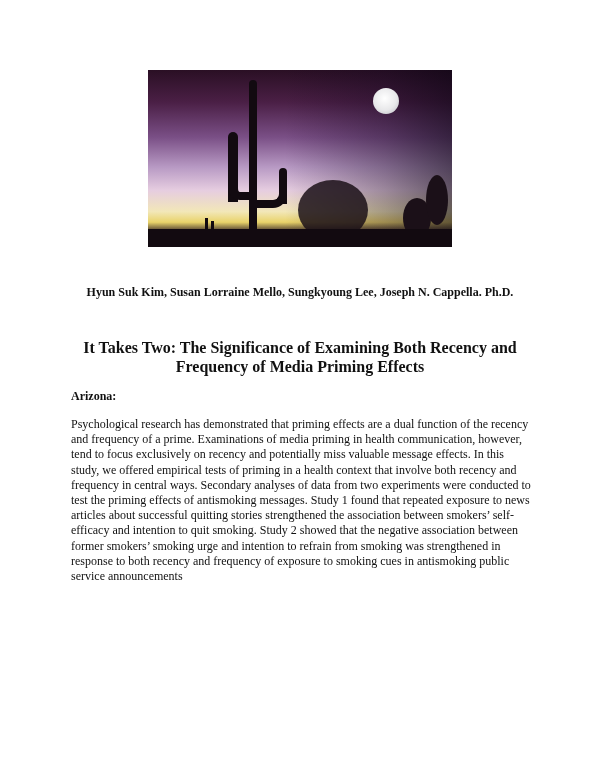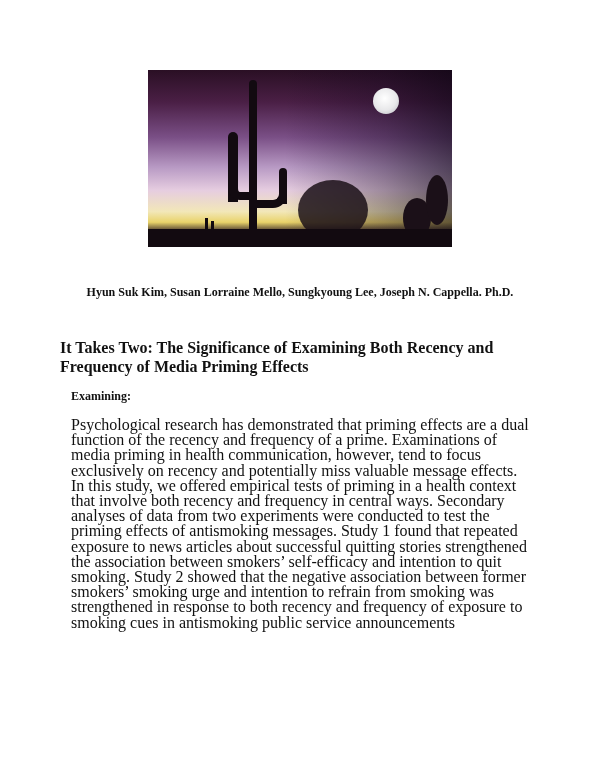--- a/index.html
+++ b/index.html
@@ -13,23 +13,23 @@
   .banner-text { position: absolute; left: 105px; top: 72px; font-family: "DejaVu Serif", serif; font-weight: bold; font-size: 12.5px; line-height: 20px; color: #1a0f1c; }
   .ground { position: absolute; left: 0; bottom: 0; width: 100%; height: 18px; background: #120a10; }
   .cactus-trunk { position: absolute; left: 101px; top: 10px; width: 8px; height: 160px; background: #120a10; border-radius: 4px 4px 0 0; }
   .cactus-arm-l { position: absolute; left: 80px; top: 62px; width: 10px; height: 70px; background: #120a10; border-radius: 5px 5px 0 0; }
   .cactus-arm-l-base { position: absolute; left: 80px; top: 118px; width: 26px; height: 12px; border-bottom: 8px solid #120a10; border-left: 10px solid #120a10; border-radius: 0 0 0 14px; box-sizing: border-box; }
   .cactus-arm-r { position: absolute; left: 131px; top: 98px; width: 8px; height: 36px; background: #120a10; border-radius: 4px 4px 0 0; }
   .cactus-arm-r-base { position: absolute; left: 105px; top: 118px; width: 34px; height: 20px; border-bottom: 8px solid #120a10; border-right: 8px solid #120a10; border-radius: 0 0 14px 0; box-sizing: border-box; }
   .tree { position: absolute; border-radius: 50%; background: #1b1018; }
   .small-cactus { position: absolute; width: 3px; background: #120a10; }
   .authors { position: absolute; left: 60px; top: 283px; width: 480px; text-align: center; font-weight: bold; font-size: 12px; line-height: 19px; }
-  .title { position: absolute; left: 60px; top: 338px; width: 480px; font-weight: bold; font-size: 16px; line-height: 19px; }
+  .title { position: absolute; left: 60px; top: 338px; width: 480px; text-align: center; font-weight: bold; font-size: 16px; line-height: 19px; }
   .abstract-label { position: absolute; left: 71px; top: 389px; font-weight: bold; font-size: 12px; }
-  .abstract { position: absolute; left: 71px; top: 417px; width: 462px; font-size: 16px; line-height: 15.2px; text-align: left; }
+  .abstract { position: absolute; left: 71px; top: 417px; width: 462px; font-size: 12px; line-height: 15.2px; text-align: left; }
 </style>
 </head>
 <body>
 
 <div class="banner">
   <div class="right-dark"></div>
   <div class="moon"></div>
   <div class="tree" style="left:150px; top:110px; width:70px; height:60px; opacity:0.85;"></div>
   <div class="tree" style="left:255px; top:128px; width:28px; height:40px;"></div>
   <div class="tree" style="left:278px; top:105px; width:22px; height:50px;"></div>
@@ -42,15 +42,15 @@
   <div class="cactus-arm-r-base"></div>
   <div class="ground"></div>
   <div class="banner-text">
   </div>
 </div>
 
 <div class="authors">Hyun Suk Kim, Susan Lorraine Mello, Sungkyoung Lee, Joseph N. Cappella. Ph.D.</div>
 
 <div class="title">It Takes Two: The Significance of Examining Both Recency and Frequency of Media Priming Effects</div>
 
-<div class="abstract-label">Examining:</div>
+<div class="abstract-label">Arizona:</div>
 
 <div class="abstract">Psychological research has demonstrated that priming effects are a dual function of the recency and frequency of a prime. Examinations of media priming in health communication, however, tend to focus exclusively on recency and potentially miss valuable message effects. In this study, we offered empirical tests of priming in a health context that involve both recency and frequency in central ways. Secondary analyses of data from two experiments were conducted to test the priming effects of antismoking messages. Study 1  found that repeated exposure to news articles about successful quitting stories strengthened the association between smokers’ self-efficacy and intention to quit smoking. Study 2 showed that the negative association between former smokers’ smoking urge and intention to refrain from smoking was strengthened in response to both recency and frequency of exposure to smoking cues in antismoking public service announcements</div>
 
 </body></html>

